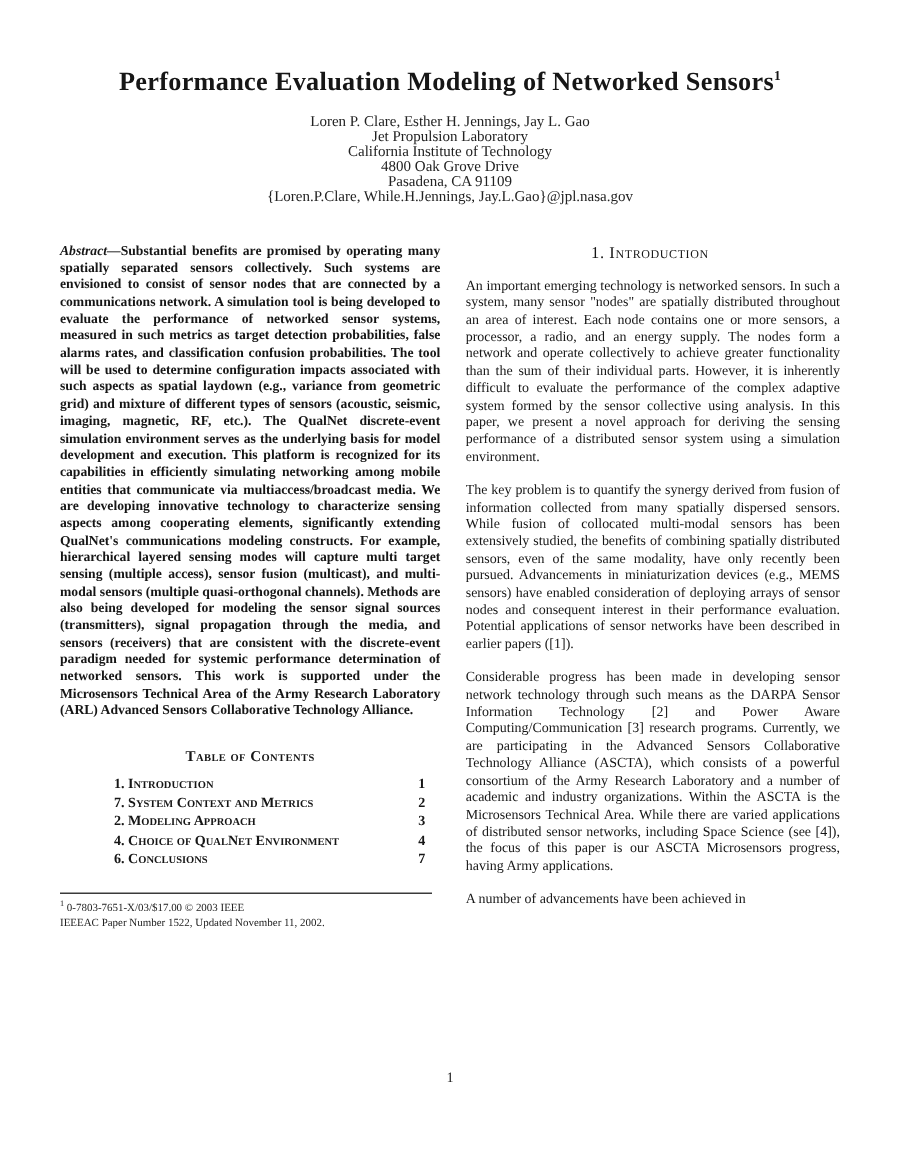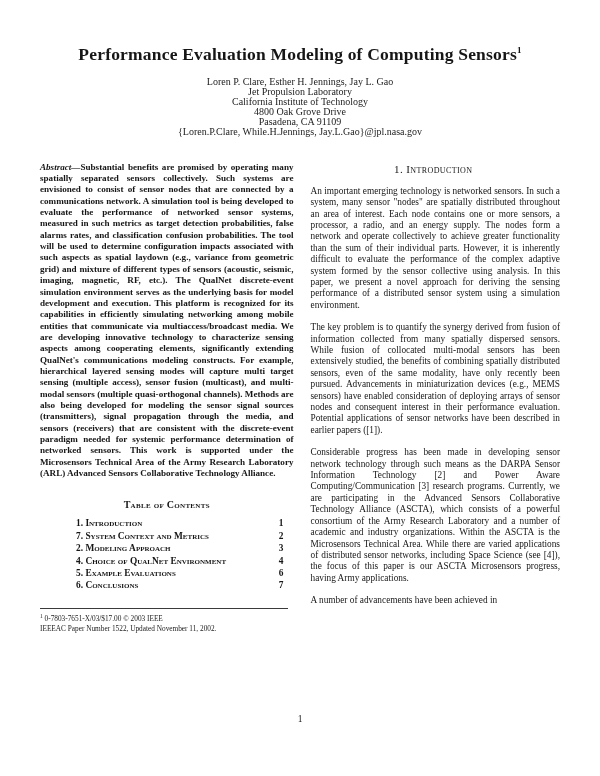--- a/index.html
+++ b/index.html
@@ -93,21 +93,21 @@
     right: 0;
     text-align: center;
     font-size: 9.5px;
   }
 </style>
 </head>
 <body>
 
 <div class="page">
 
-  <h1 class="paper-title"><span>Performance Evaluation Modeling of Computing Sensors</span><sup>1</sup></h1>
+  <h1 class="paper-title"><span>Performance Evaluation Modeling of Networked Sensors</span><sup>1</sup></h1>
 
   <div class="author-block">
     <div>Loren P. Clare, Esther H. Jennings, Jay L. Gao</div>
     <div>Jet Propulsion Laboratory</div>
     <div>California Institute of Technology</div>
     <div>4800 Oak Grove Drive</div>
     <div>Pasadena, CA 91109</div>
     <div>{Loren.P.Clare, While.H.Jennings, Jay.L.Gao}@jpl.nasa.gov</div>
   </div>
 
@@ -129,24 +129,20 @@
           </div>
           <div class="toc-row">
             <span>2. Modeling Approach</span>
             <span>3</span>
           </div>
           <div class="toc-row">
             <span>4. Choice of QualNet Environment</span>
             <span>4</span>
           </div>
           <div class="toc-row">
-            <span>5. Example Evaluations</span>
-            <span>6</span>
-          </div>
-          <div class="toc-row">
             <span>6. Conclusions</span>
             <span>7</span>
           </div>
         </div>
       </div>
 
       <div class="footnote-block">
         <hr class="footnote-rule">
         <div><sup>1</sup> <span>0-7803-7651-X/03/$17.00 © 2003 IEEE</span></div>
         <div>IEEEAC Paper Number 1522, Updated November 11, 2002.</div>

